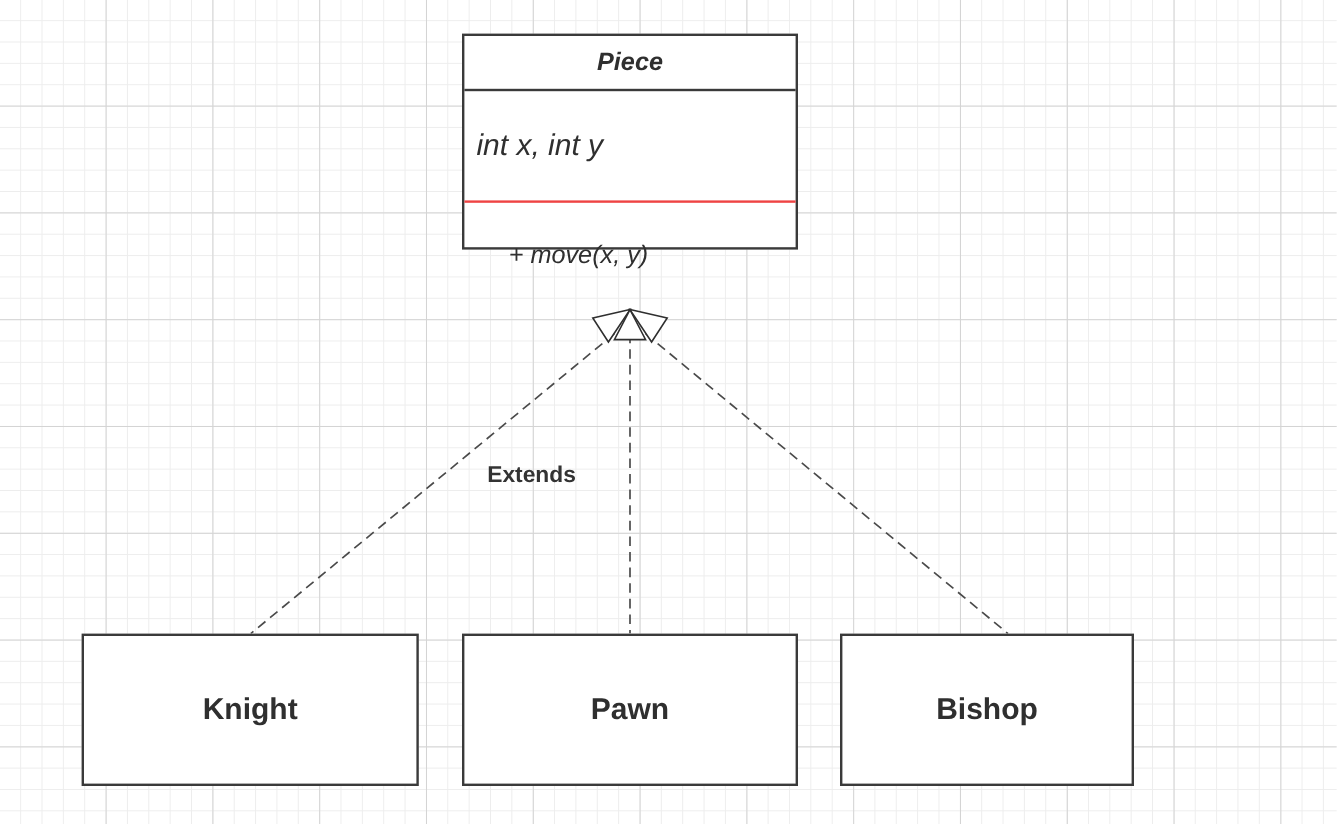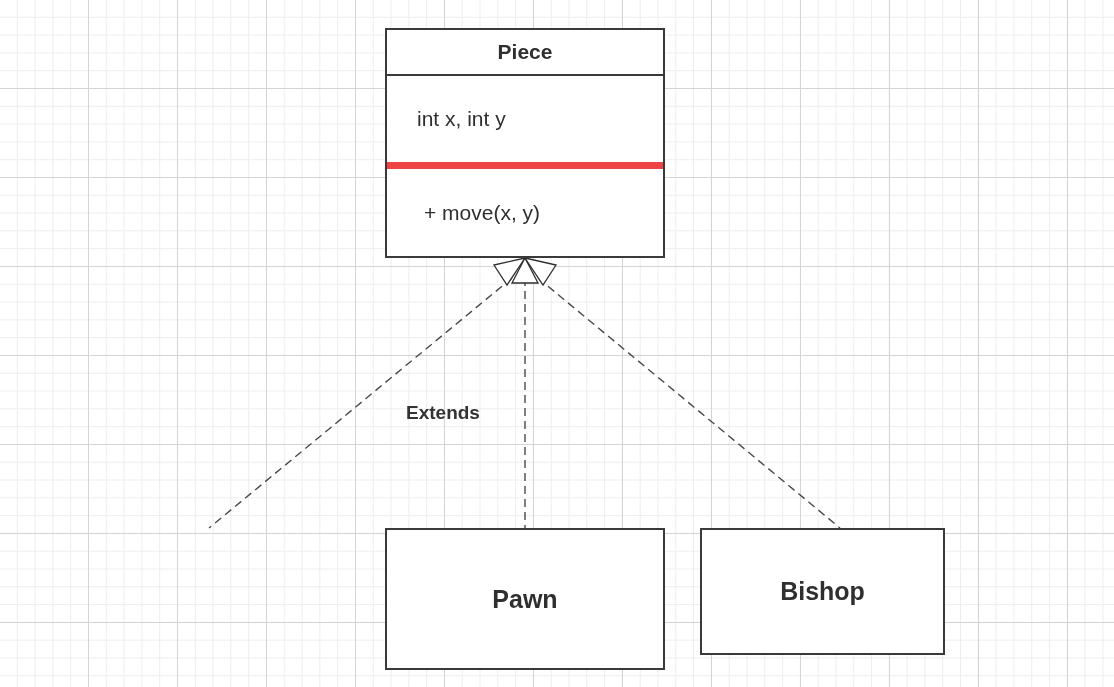--- a/index.html
+++ b/index.html
@@ -60,24 +60,24 @@
     justify-content: center;
     height: 46px;
     font-size: 21px;
     font-weight: bold;
     border-bottom: 2px solid #3a3a3a;
   }
 
   .compartment-attrs {
     justify-content: flex-start;
     height: 93px;
-    font-size: 21px;
+    font-size: 25px;
     font-weight: normal;
-    padding-left: 30px;
-    border-bottom: 7px solid #ef4444;
+    padding-left: 10px;
+    border-bottom: 2px solid #ef4444;
   }
 
   .compartment-methods {
     justify-content: flex-start;
     height: 87px;
     font-size: 21px;
     font-weight: normal;
     padding-left: 13px;
     margin-left: 24px;
   }
@@ -116,30 +116,33 @@
 
     <line x1="538" y1="278" x2="840" y2="528" stroke="#4a4a4a" stroke-width="1.4" stroke-dasharray="8 5" fill="none"></line>
 
     <polygon points="525,258 494,265 507,285" fill="#ffffff" stroke="#2f2f2f" stroke-width="1.3" stroke-linejoin="miter"></polygon>
 
     <polygon points="525,258 512,283 538,283" fill="#ffffff" stroke="#2f2f2f" stroke-width="1.3" stroke-linejoin="miter"></polygon>
 
     <polygon points="525,258 556,265 543,285" fill="#ffffff" stroke="#2f2f2f" stroke-width="1.3" stroke-linejoin="miter"></polygon>
   </svg>
 
-  <div class="uml-box" id="node-piece" style="left:385px; top:28px; width:280px; height:230px;">
+  <div class="uml-box" id="node-piece" style="left:385px; top:28px; width:280px; height:180px;font-style:italic;">
     <div class="uml-compartment compartment-title">Piece</div>
     <div class="uml-compartment compartment-attrs">int x, int y</div>
     <div class="uml-compartment compartment-methods">+ move(x, y)</div>
   </div>
 
+  <div class="uml-box leaf-box" id="node-knight" style="left:68px; top:528px; width:281px; height:127px;">
+    <span>Knight</span>
+  </div>
 
-  <div class="uml-box leaf-box" id="node-pawn" style="left:385px; top:528px; width:280px; height:142px;">
+  <div class="uml-box leaf-box" id="node-pawn" style="left:385px; top:528px; width:280px; height:127px;">
     <span>Pawn</span>
   </div>
 
   <div class="uml-box leaf-box" id="node-bishop" style="left:700px; top:528px; width:245px; height:127px;">
     <span>Bishop</span>
   </div>
 
-  <div class="edge-label" style="left:406px; top:386px;margin-top:16px;">Extends</div>
+  <div class="edge-label" style="left:406px; top:386px;">Extends</div>
 
 </div>
 
 </body></html>

